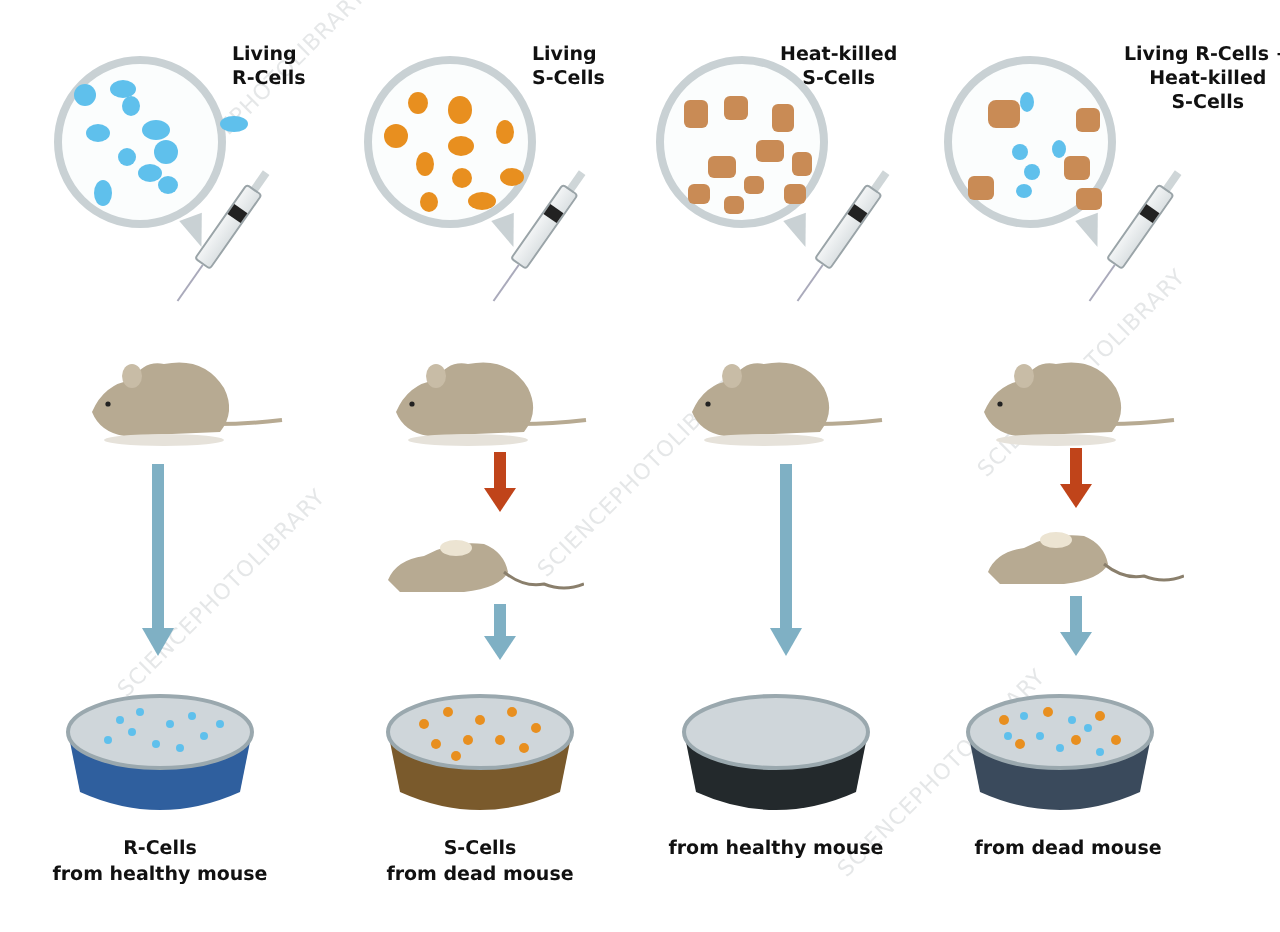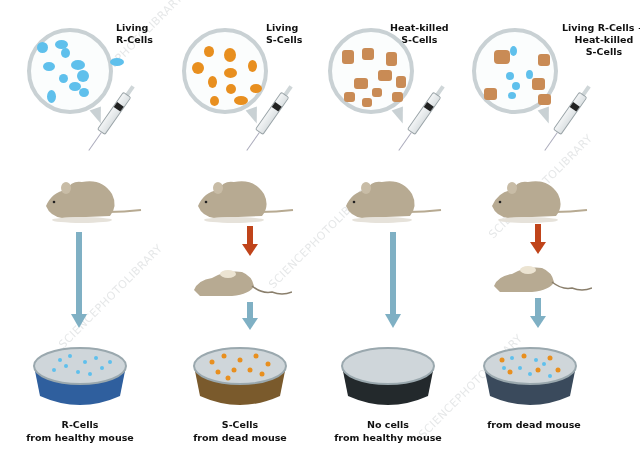--- a/index.html
+++ b/index.html
@@ -182,21 +182,20 @@
   </svg>
   <div class="arrow" style="left:80px;top:232px;height:96px;">
     <div class="shaft" style="height:84px;background:#7fb0c4;"></div>
     <div class="head" style="top:82px;border-top:14px solid #7fb0c4;"></div>
   </div>
   <svg class="dish" viewBox="0 0 100 72" style="left:28px;">
     <path d="M4 26 L10 56 Q50 74 90 56 L96 26 Z" fill="#23292c"></path>
     <ellipse cx="50" cy="26" rx="46" ry="18" fill="#cfd6da" stroke="#9aa8ae" stroke-width="2"></ellipse>
   </svg>
   <div class="label-bottom" style="left:-2px;">
-    <div>No cells</div>
     <div>from healthy mouse</div>
   </div>
 </div>
 
 <div class="col" style="left:464px;">
   <div class="label-top" style="left:86px;text-align:center;margin-left:12px;">Living R-Cells +
 Heat-killed
 S-Cells</div>
   <div class="bubble" style="left:8px;">
     <div class="cell" style="left:18px;top:18px;width:16px;height:14px;border-radius:4px;background:#c98b55;"></div>

